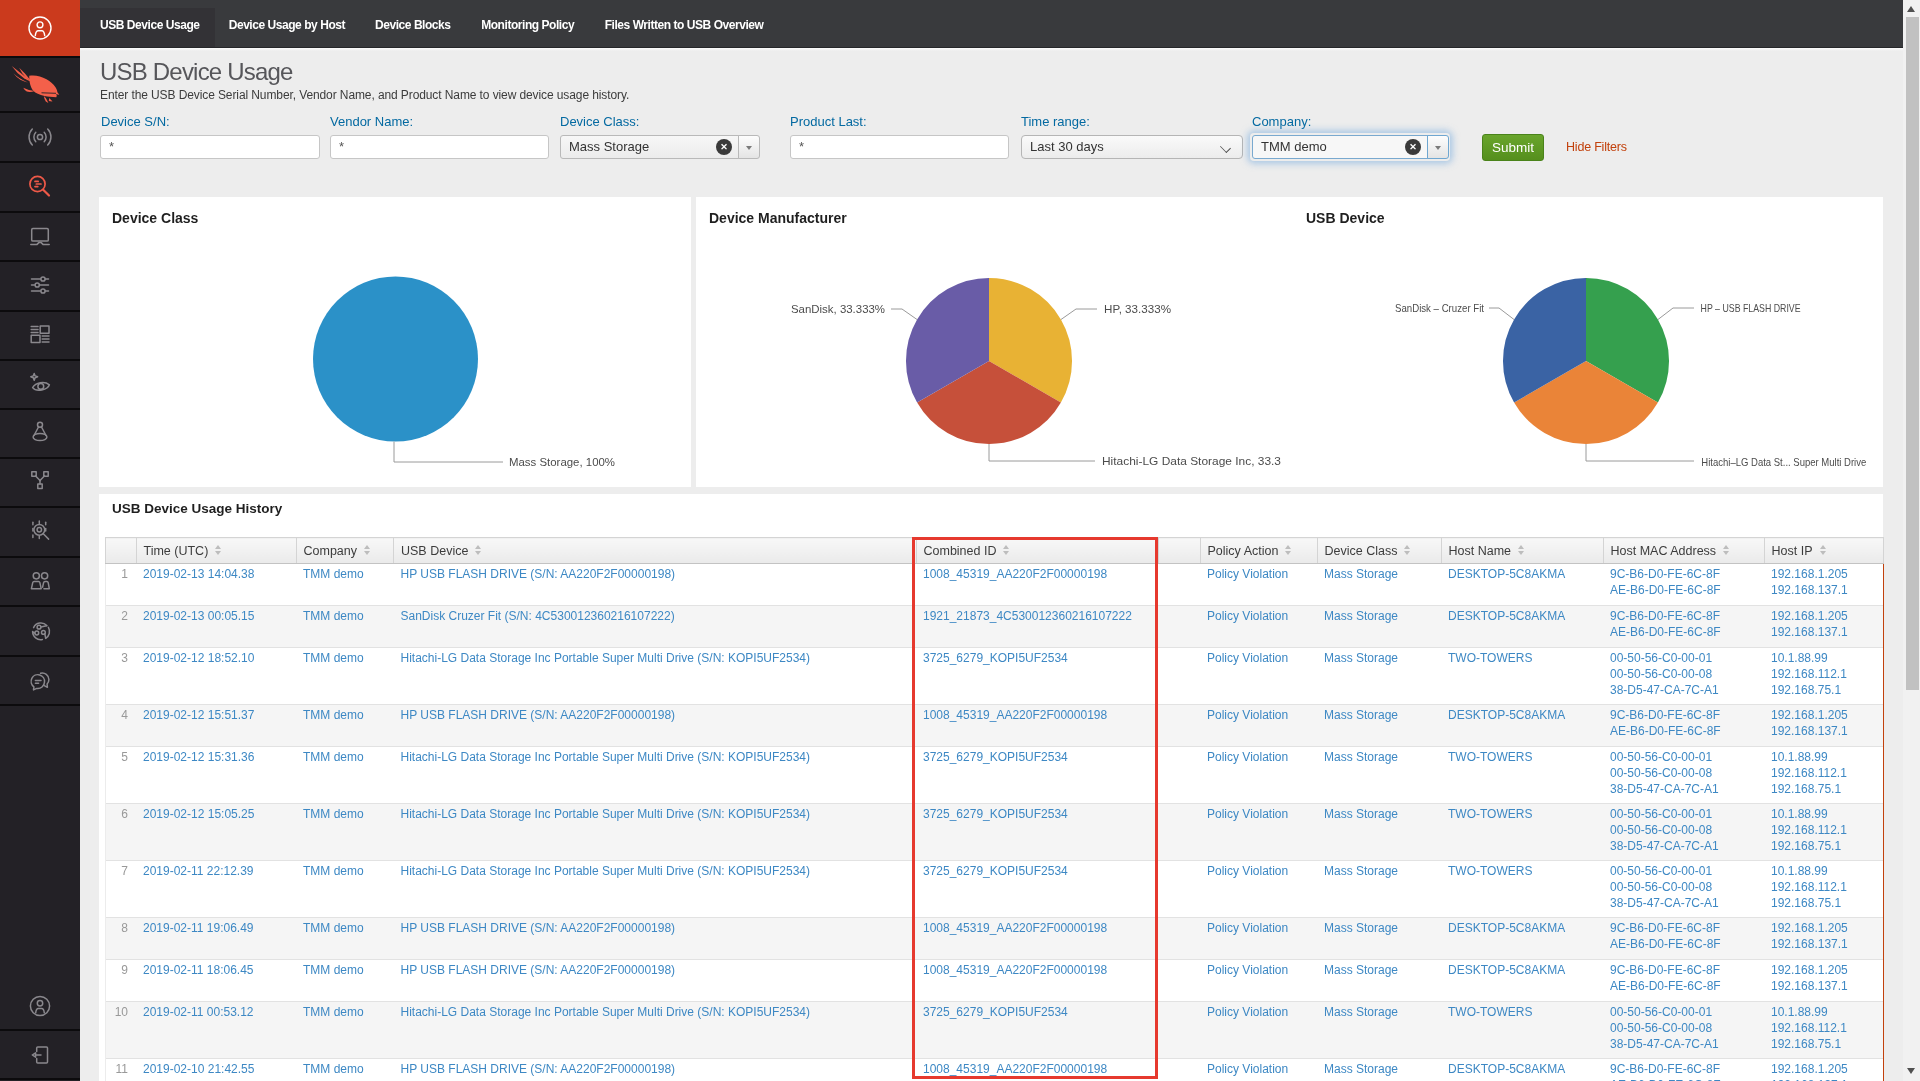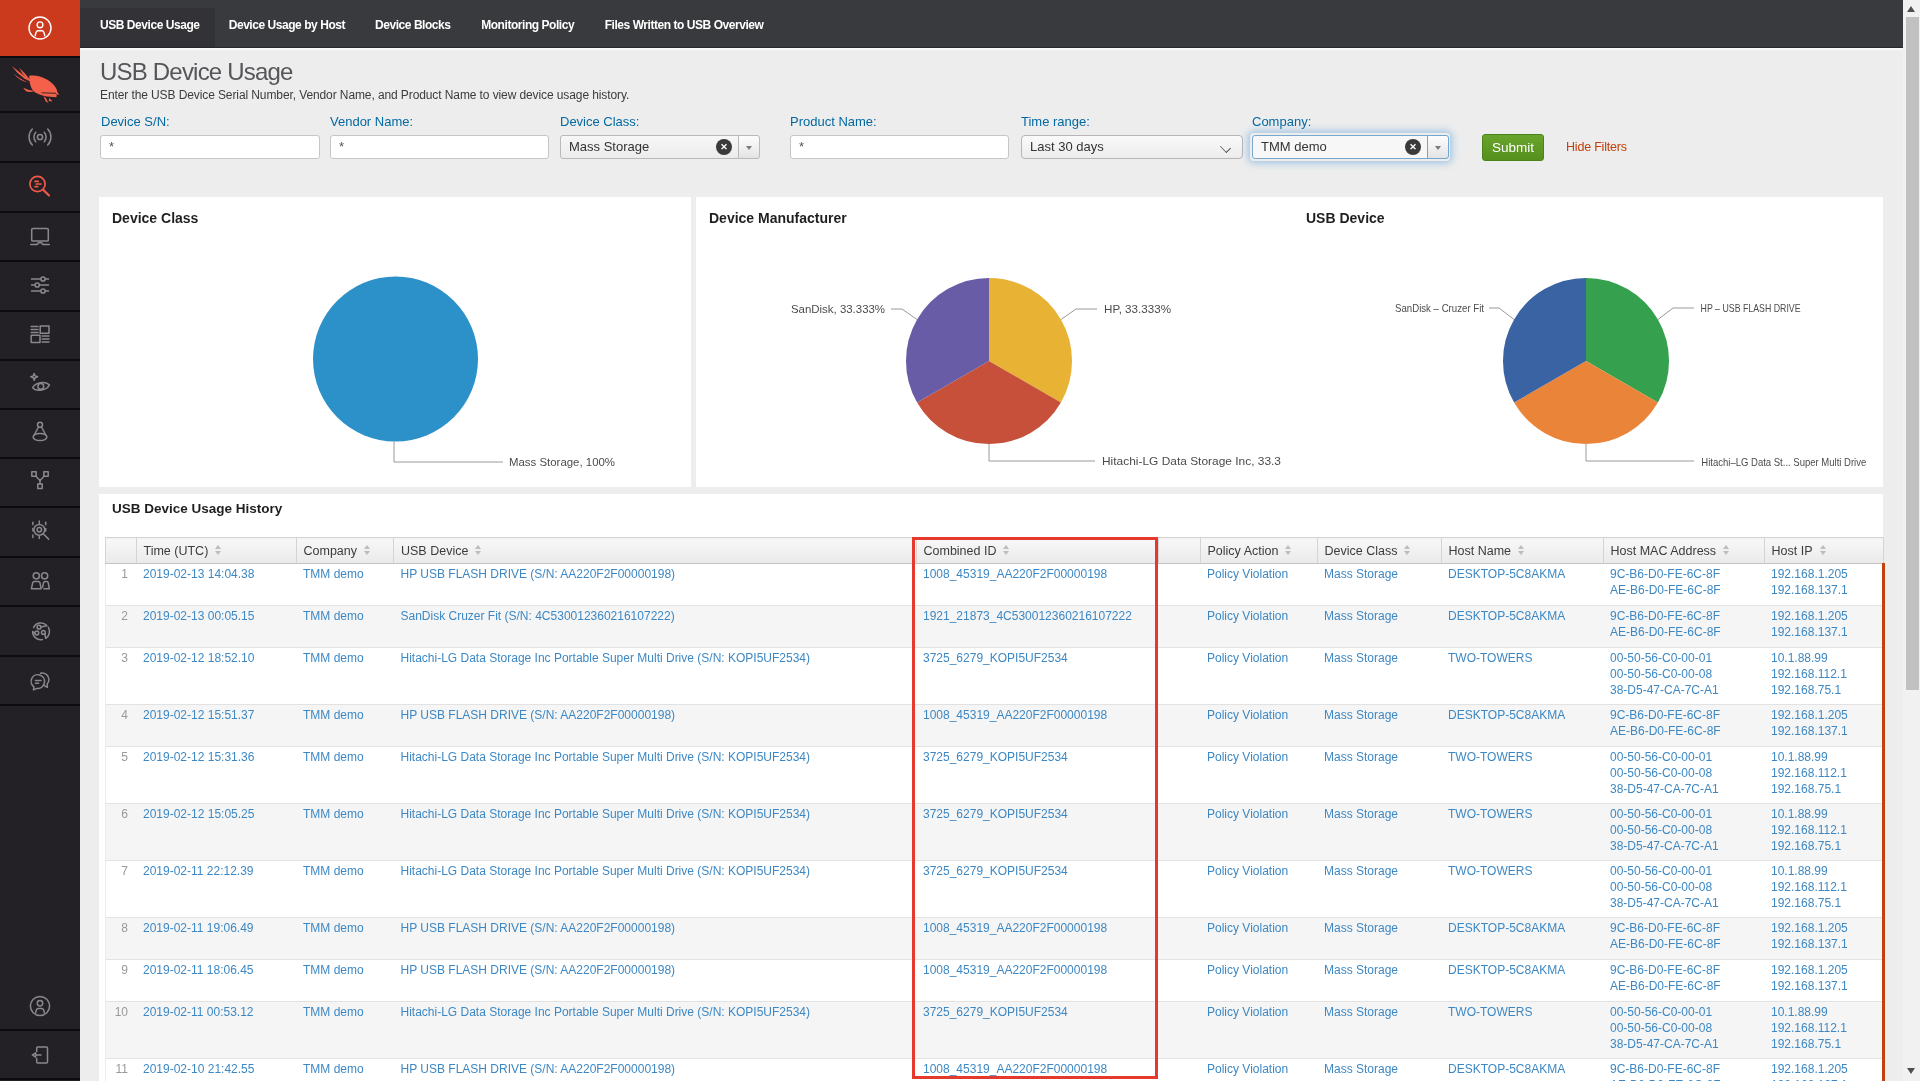--- a/index.html
+++ b/index.html
@@ -22,21 +22,21 @@
 .panel { position:absolute; background:#fff; }
 .ptitle { position:absolute; left:13px; top:13px; font-size:14px; font-weight:700; color:#1f1f1f; }
 table#tbl { border-collapse:collapse; table-layout:fixed; width:1778px; font-size:12px; }
 #tbl th { background:linear-gradient(#f8f8f8,#eaeaea); border-left:1px solid #d4d4d4; border-top:1px solid #d4d4d4; border-bottom:1px solid #c3c3c3; font-weight:400; color:#3c3c3c; text-align:left; height:26px; padding:0 0 0 7px; font-size:12.5px; white-space:nowrap; overflow:hidden;}
 #tbl td { vertical-align:top; padding:2px 0 0 7px; color:#3d88c4; line-height:16px; white-space:nowrap; overflow:hidden; font-size:12px;}
 #tbl td.num { color:#999; text-align:right; padding-right:8px; padding-left:0;}
 #tbl tr.odd td { background:#fff; }
 #tbl tr.even td { background:#f5f5f5; }
 #tbl tr.r { border-top:1px solid #e2e2e2; }
 #tbl td:first-child { border-left:1px solid #ececec; }
-#tbl td:last-child { border-right:3px solid #c2410c; }
+#tbl td:last-child { border-right:1px solid #c2410c; }
 #tbl th:last-child { border-right:1px solid #d4d4d4; }
 
 #redrect { position:absolute; left:912px; top:537px; width:246px; height:542px; border:3px solid #e6392e; z-index:30; }
 
 #sbtrack { position:absolute; right:0; top:0; width:17px; height:1081px; background:#f1f1f1; z-index:40;}
 #sbthumb { position:absolute; right:1.5px; top:17px; width:13px; height:673px; background:#c1c1c1; }
 .sbarrow { width:0; height:0; position:absolute; }
 </style></head>
 <body>
 <div id="sidebar">
@@ -201,21 +201,21 @@
 <div class="finput" style="left:330px; width:219px;">*</div>
 
 <div class="flabel" style="left:560px">Device Class:</div>
 <div class="finput" style="left:560px; width:179px; background:linear-gradient(#f7f7f7,#ececec); color:#333; border-color:#b9b9b9; border-radius:3px 0 0 3px;">Mass Storage
   <span style="position:absolute; right:6px; top:3px; width:16px; height:16px; background:#3a3a3a; border-radius:50%; color:#fff; font-size:9px; font-weight:700; text-align:center; line-height:16px;">✕</span>
 </div>
 <div class="finput" style="left:738px; width:22px; background:linear-gradient(#fdfdfd,#e4e4e4); border-radius:0 3px 3px 0; border-color:#b9b9b9;">
   <span style="position:absolute; left:7px; top:10px; width:0; height:0; border-left:3.5px solid transparent; border-right:3.5px solid transparent; border-top:4.5px solid #7a7a7a;"></span>
 </div>
 
-<div class="flabel" style="left:790px">Product Name:</div>
+<div class="flabel" style="left:790px">Product Last:</div>
 <div class="finput" style="left:790px; width:219px;">*</div>
 
 <div class="flabel" style="left:1021px">Time range:</div>
 <div class="finput" style="left:1021px; width:222px; background:linear-gradient(#fafafa,#ececec); color:#333; border-color:#b5b5b5; border-radius:4px;">Last 30 days
   <span style="position:absolute; right:12px; top:7px; width:9px; height:9px; border-right:1.6px solid #4e4e4e; border-bottom:1.6px solid #4e4e4e; transform:rotate(45deg) scale(1,0.72);"></span>
 </div>
 
 <div class="flabel" style="left:1252px">Company:</div>
 <div style="position:absolute; left:1250px; top:133px; width:200px; height:28px; box-shadow:0 0 7px 2.5px rgba(110,165,220,0.55); border-radius:4px;"></div>
 <div class="finput" style="left:1252px; width:176px; border-color:#79a9cf; background:#f7f7f7; color:#333; border-radius:3px 0 0 3px;">TMM demo

